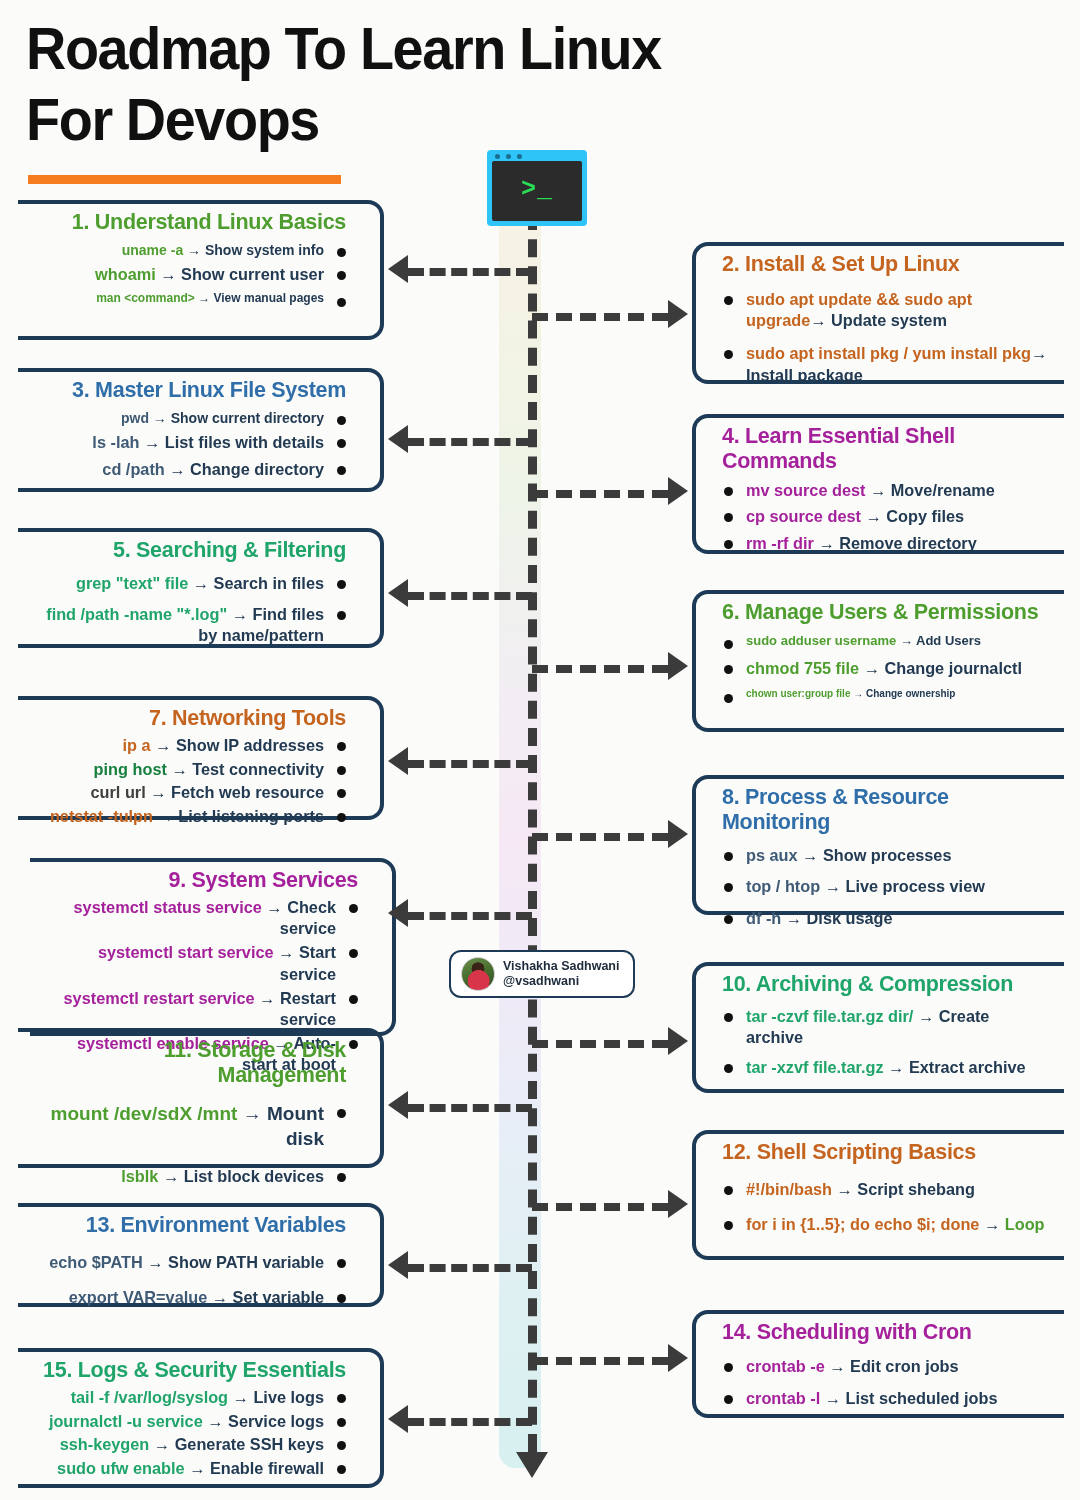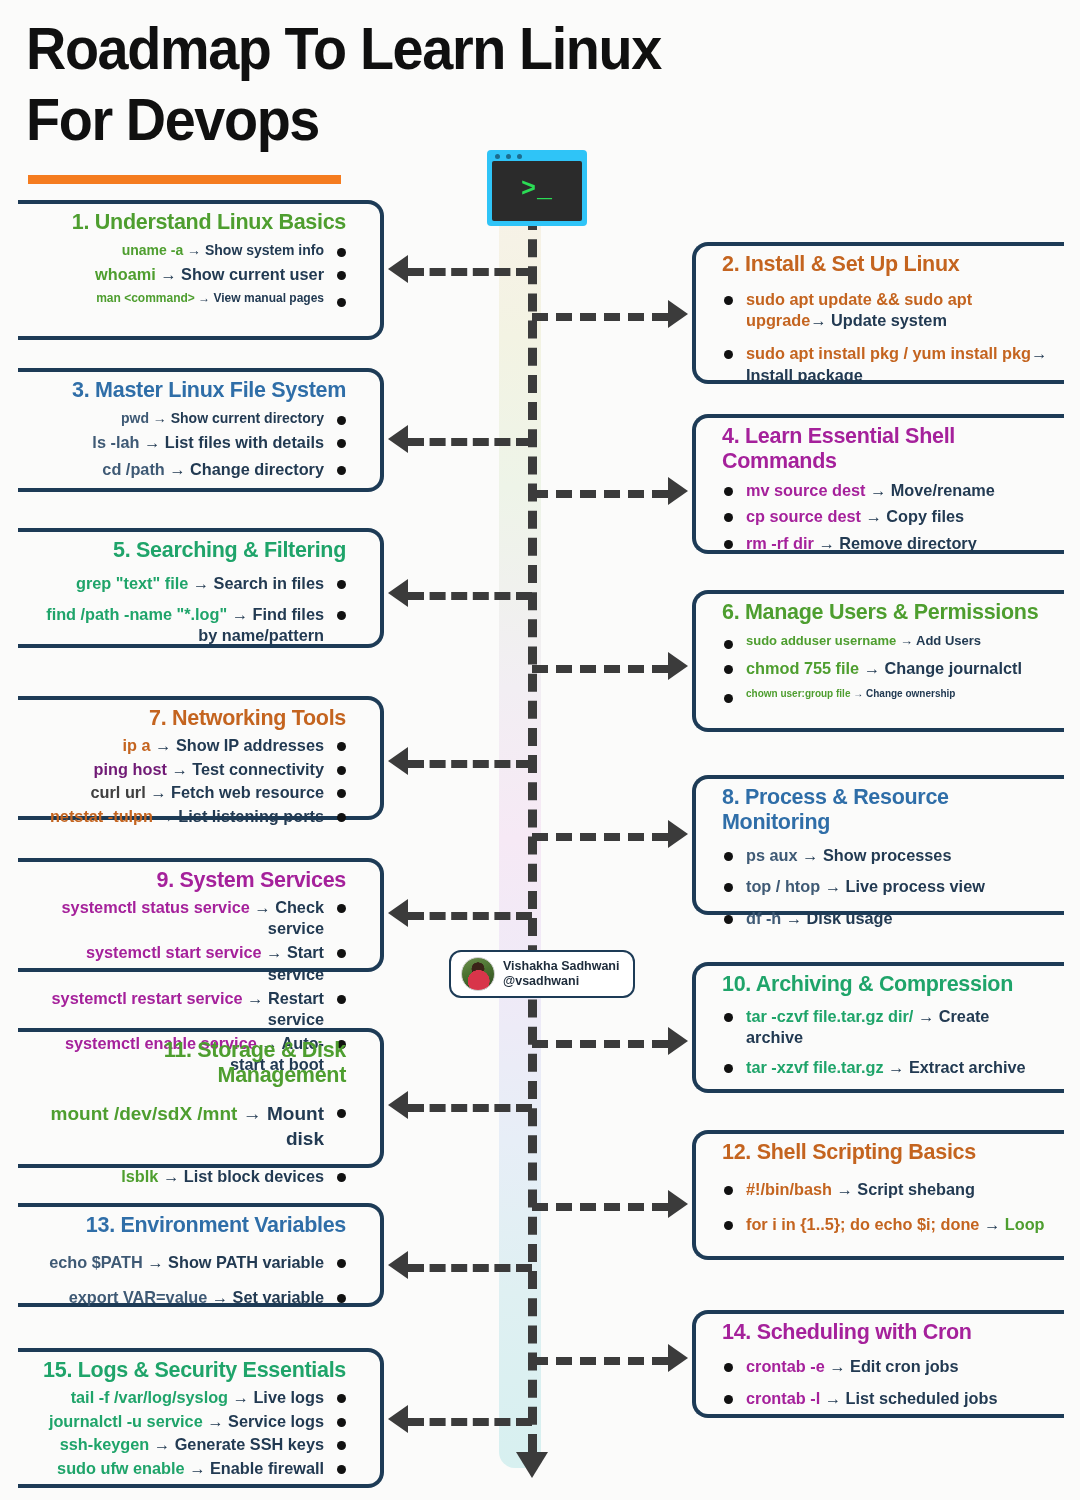--- a/index.html
+++ b/index.html
@@ -255,40 +255,40 @@
       </div>
     </div>
     <div class="card left" style="left: 18px; top: 696px; width: 366px; height: 124px;">
       <div class="frame"></div>
       <div class="notch-t"></div>
       <div class="notch-b"></div>
       <div class="inner">
         <div class="c-title" style="color: rgb(196, 100, 31); font-size: 21.5px;">7. Networking Tools</div>
         <ul class="items">
           <li style="margin: 2.5px 0px; font-size: 16.3px;"><span class="cmd" style="color: rgb(196, 100, 31);">ip a</span><span class="arw" style="color: rgb(34, 58, 82);"> → </span><span class="desc">Show IP addresses</span></li>
-          <li style="margin: 2.5px 0px; font-size: 16.3px;"><span class="cmd" style="color: #701a75; text-align: center;">ping host</span><span class="arw" style="color: rgb(34, 58, 82);"> → </span><span class="desc">Test connectivity</span></li>
+          <li style="margin: 2.5px 0px; font-size: 16.3px;"><span class="cmd" style="color: #15803d; text-align: center;">ping host</span><span class="arw" style="color: rgb(34, 58, 82);"> → </span><span class="desc">Test connectivity</span></li>
           <li style="margin: 2.5px 0px; font-size: 16.3px;"><span class="cmd" style="color: #404040;">curl url</span><span class="arw" style="color: rgb(34, 58, 82);"> → </span><span class="desc">Fetch web resource</span></li>
           <li style="margin: 2.5px 0px; font-size: 16.3px;"><span class="cmd" style="color: rgb(196, 100, 31);">netstat -tulpn</span><span class="arw" style="color: rgb(34, 58, 82);"> → </span><span class="desc">List listening ports</span></li>
         </ul>
       </div>
     </div>
     <div class="card right" style="left: 692px; top: 775px; width: 372px; height: 140px;">
       <div class="frame"></div>
       <div class="notch-t"></div>
       <div class="notch-b"></div>
       <div class="inner">
         <div class="c-title" style="color: rgb(47, 110, 168); font-size: 21.5px;">8. Process &amp; Resource Monitoring</div>
         <ul class="items">
           <li style="margin: 10px 0px; font-size: 16.3px;"><span class="cmd" style="color: rgb(63, 90, 117);">ps aux</span><span class="arw" style="color: rgb(34, 58, 82);"> → </span><span class="desc">Show processes</span></li>
           <li style="margin: 10px 0px; font-size: 16.3px;"><span class="cmd" style="color: rgb(63, 90, 117);">top / htop</span><span class="arw" style="color: rgb(34, 58, 82);"> → </span><span class="desc">Live process view</span></li>
           <li style="margin: 10px 0px; font-size: 16.3px;"><span class="cmd" style="color: rgb(63, 90, 117);">df -h</span><span class="arw" style="color: rgb(34, 58, 82);"> → </span><span class="desc">Disk usage</span></li>
         </ul>
       </div>
     </div>
-    <div class="card left" style="left: 18px; top: 858px; width: 366px; height: 114px;">
+    <div class="card left" style="left: 30px; top: 858px; width: 366px; height: 178px;">
       <div class="frame"></div>
       <div class="notch-t"></div>
       <div class="notch-b"></div>
       <div class="inner">
         <div class="c-title" style="color: rgb(165, 33, 155); font-size: 21.5px;">9. System Services</div>
         <ul class="items">
           <li style="margin: 3px 0px; font-size: 16.3px;"><span class="cmd" style="color: rgb(165, 33, 155);">systemctl status service</span><span class="arw" style="color: rgb(34, 58, 82);"> → </span><span class="desc">Check service</span></li>
           <li style="margin: 3px 0px; font-size: 16.3px;"><span class="cmd" style="color: rgb(165, 33, 155);">systemctl start service</span><span class="arw" style="color: rgb(34, 58, 82);"> → </span><span class="desc">Start service</span></li>
           <li style="margin: 3px 0px; font-size: 16.3px;"><span class="cmd" style="color: rgb(165, 33, 155);">systemctl restart service</span><span class="arw" style="color: rgb(34, 58, 82);"> → </span><span class="desc">Restart service</span></li>
           <li style="margin: 3px 0px; font-size: 16.3px;"><span class="cmd" style="color: rgb(165, 33, 155);">systemctl enable service</span><span class="arw" style="color: rgb(34, 58, 82);"> → </span><span class="desc">Auto-start at boot</span></li>

